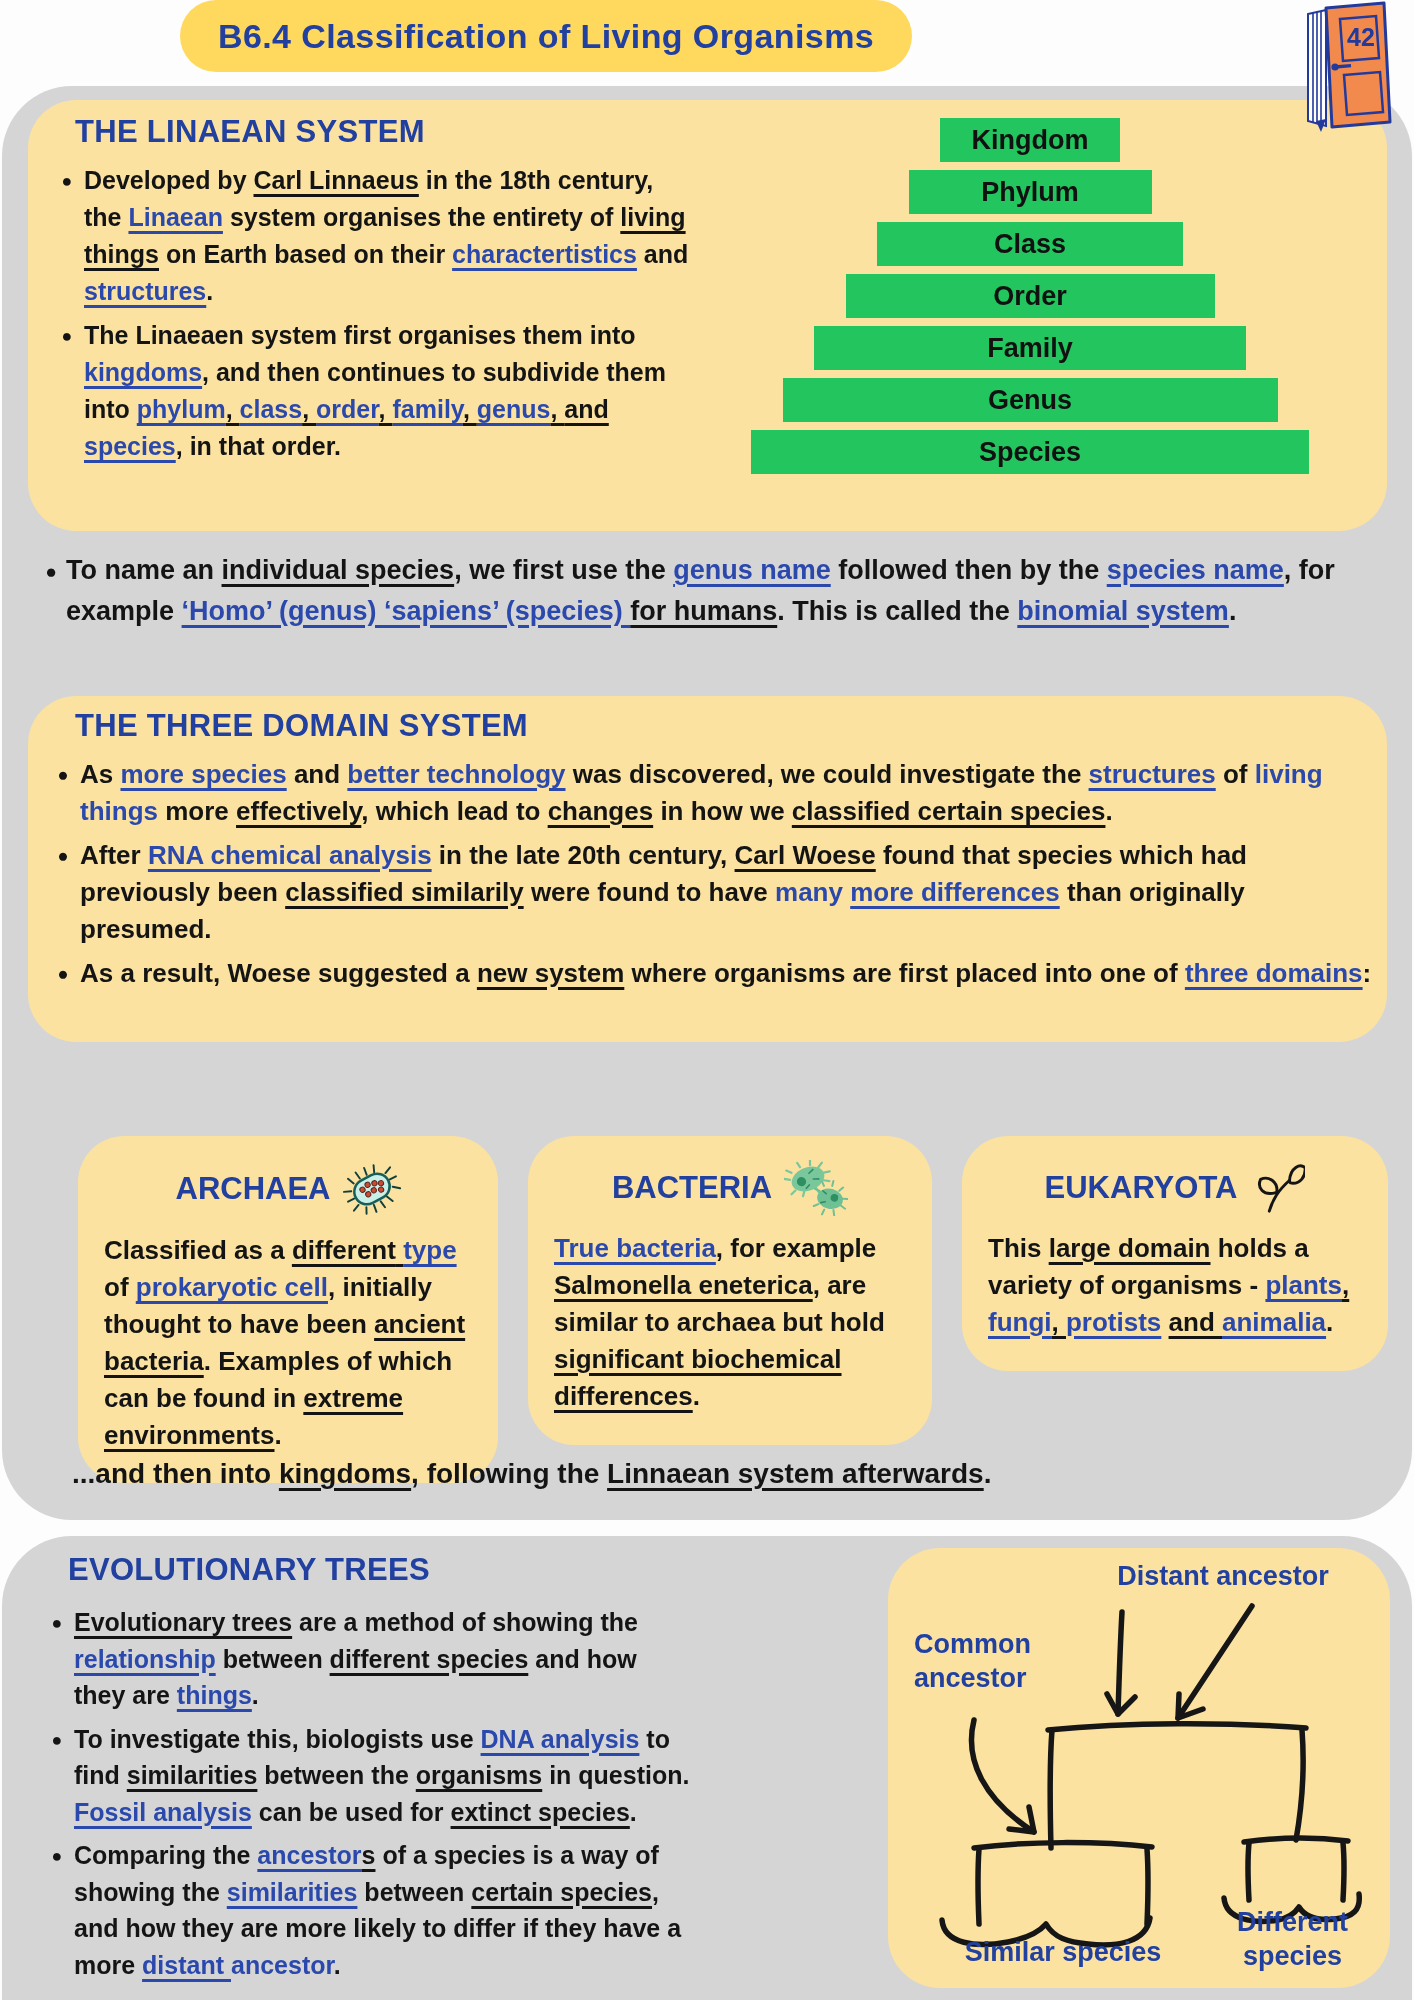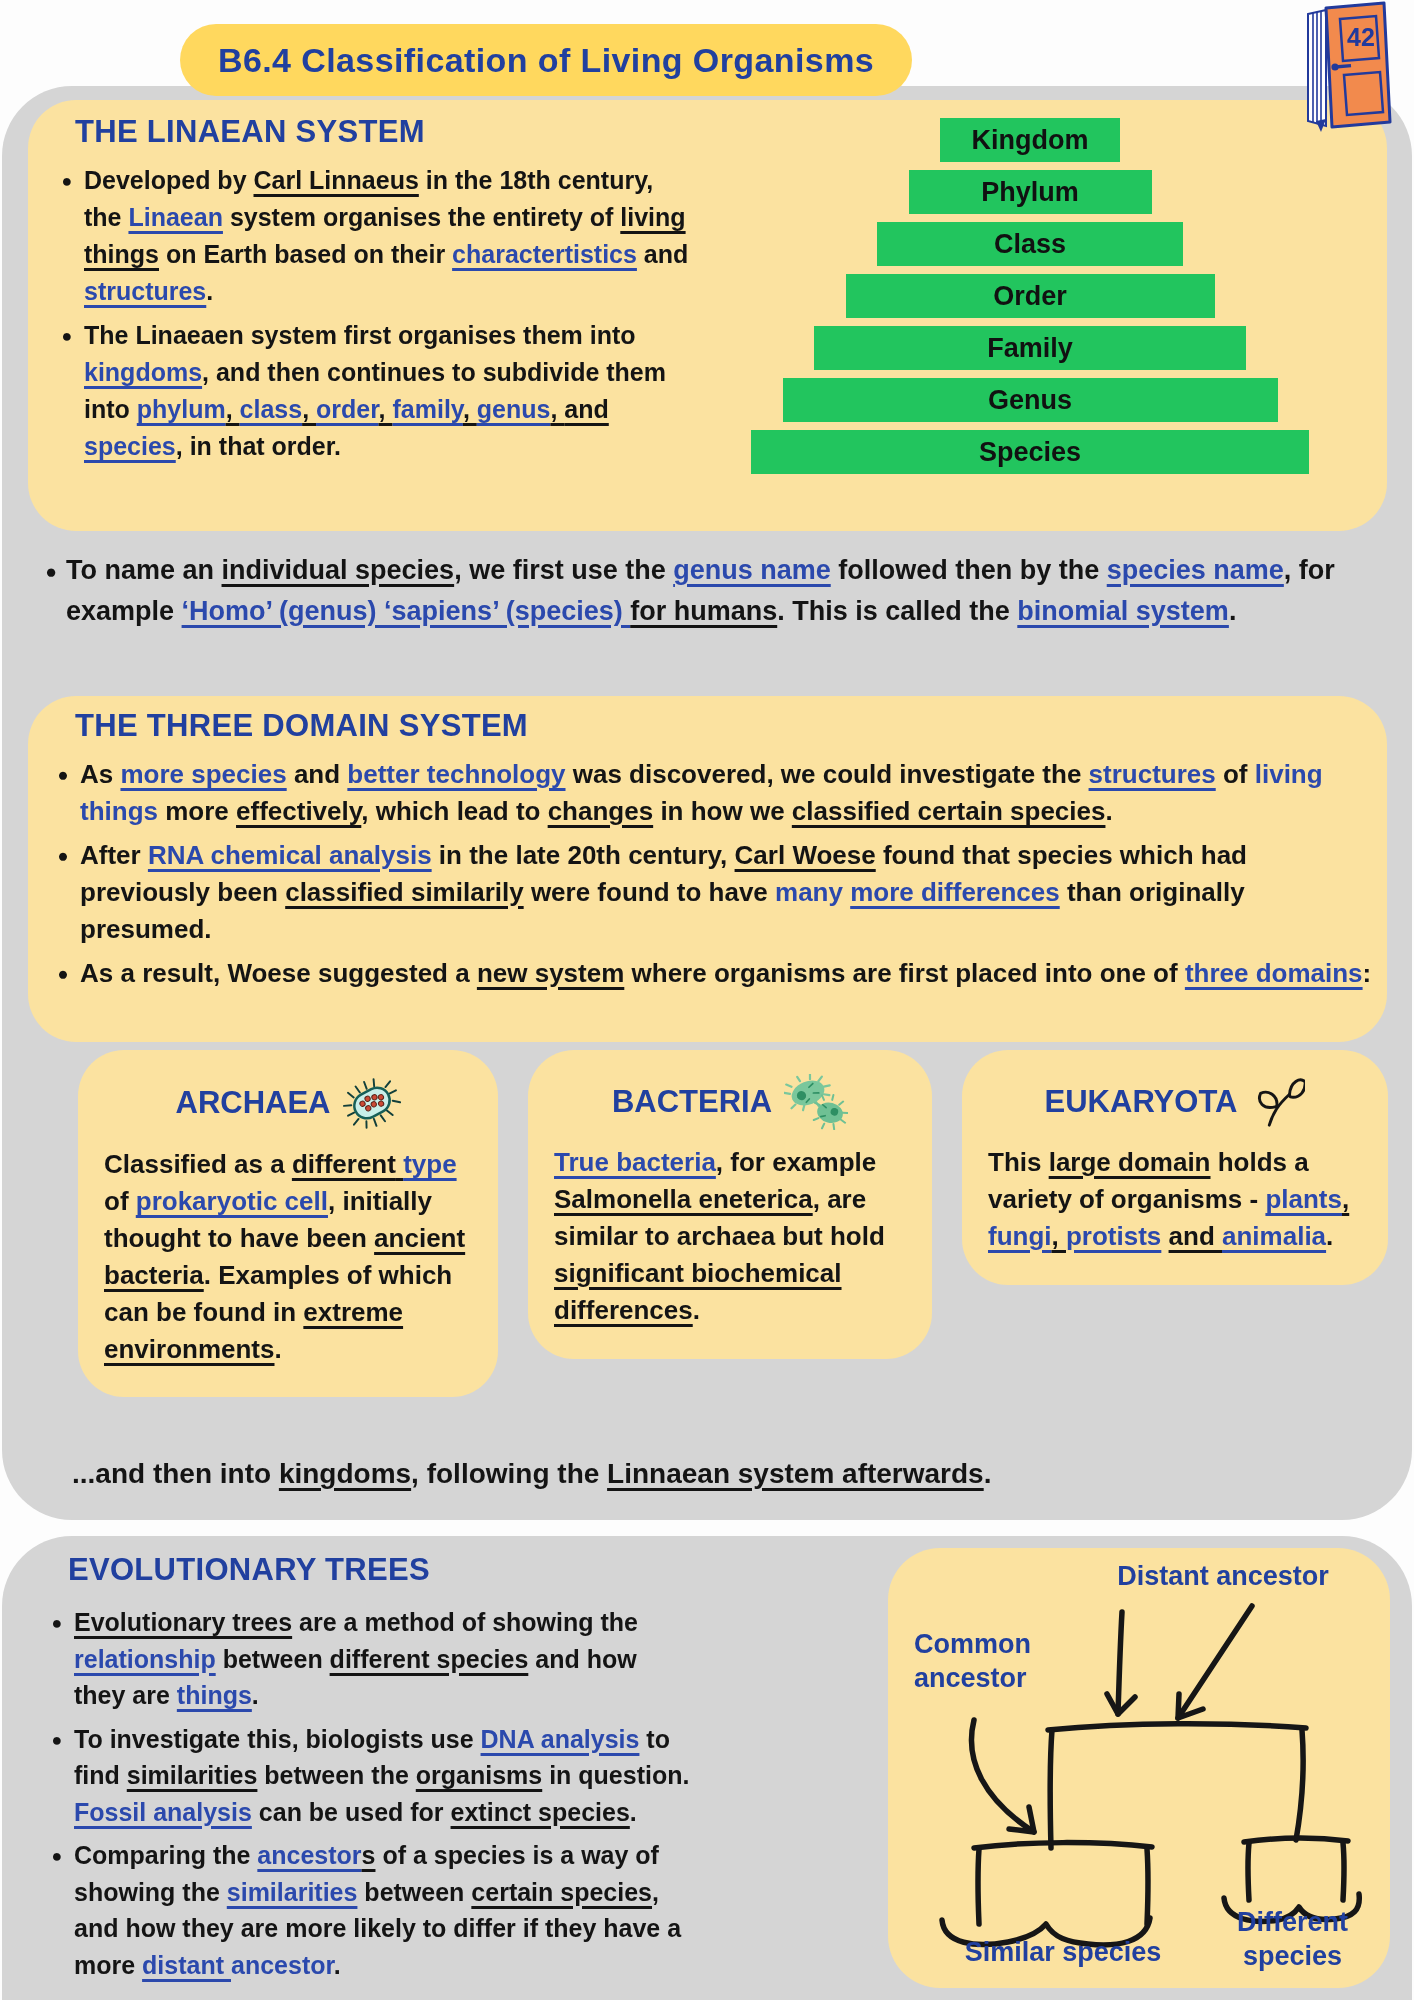--- a/index.html
+++ b/index.html
@@ -7,21 +7,21 @@
   .poster{position:relative;width:1414px;height:2000px;overflow:hidden;background:#fdfdfd;margin:0 auto;}
 
   .gray-panel{position:absolute;left:2px;right:2px;background:#d5d5d5;border-radius:70px;}
   .gray-1{top:86px;height:1434px;}
   .gray-2{top:1536px;height:560px;}
 
   .yellow-box{position:absolute;background:#fbe2a0;border-radius:48px;}
   .box-linnaean{left:28px;top:100px;width:1359px;height:431px;}
   .box-threedomain{left:28px;top:696px;width:1359px;height:346px;}
 
-  .title-pill{position:absolute;left:180px;top:24px;height:72px;padding:0 38px;background:#ffd85e;
+  .title-pill{position:absolute;left:180px;top:0;height:72px;padding:0 38px;background:#ffd85e;
     border-radius:38px;display:flex;align-items:center;justify-content:center;
     color:#21409f;font-size:34px;letter-spacing:.4px;white-space:nowrap;z-index:6;}
 
   .door{position:absolute;left:1288px;top:0px;width:110px;height:132px;z-index:7;}
 
   .sec-h{position:absolute;color:#21409f;font-size:31px;letter-spacing:.3px;}
 
   .bullets .bullet{display:flex;margin-bottom:7px;}
   .bullet-dot{flex:0 0 34px;text-align:center;font-size:.72em;padding-top:6px;}
   .bullet-text{flex:1;}
@@ -29,21 +29,21 @@
   .lin-bullets{position:absolute;left:50px;top:162px;width:645px;font-size:25px;line-height:1.48;}
   .pyramid{position:absolute;left:730px;top:118px;width:600px;}
   .pyr-bar{height:44px;margin:0 auto 8px auto;background:#22c55e;display:flex;align-items:center;justify-content:center;
     font-size:27px;color:#111;}
 
   .binomial{position:absolute;left:36px;top:550px;width:1352px;font-size:27px;line-height:1.5;display:flex;}
   .binomial .bullet-dot{flex:0 0 30px;padding-top:7px;}
 
   .td-bullets{position:absolute;left:46px;top:756px;width:1328px;font-size:26px;line-height:1.42;}
 
-  .card{position:absolute;top:1050px;background:#fbe2a0;border-radius:46px;padding:24px 26px 30px 26px;box-sizing:border-box;}
+  .card{position:absolute;top:1136px;background:#fbe2a0;border-radius:46px;padding:24px 26px 30px 26px;box-sizing:border-box;}
   .card-1{left:78px;width:420px;}
   .card-2{left:528px;width:404px;}
   .card-3{left:962px;width:426px;}
   .card-title{display:flex;align-items:center;justify-content:center;gap:12px;color:#21409f;font-size:31px;margin-bottom:14px;}
   .card-body{font-size:26px;line-height:1.42;}
 
   .kingdoms-note{position:absolute;left:72px;top:1458px;width:1150px;font-size:28px;}
 
   .evo-bullets{position:absolute;left:40px;top:1604px;width:650px;font-size:25px;line-height:1.46;}
 

